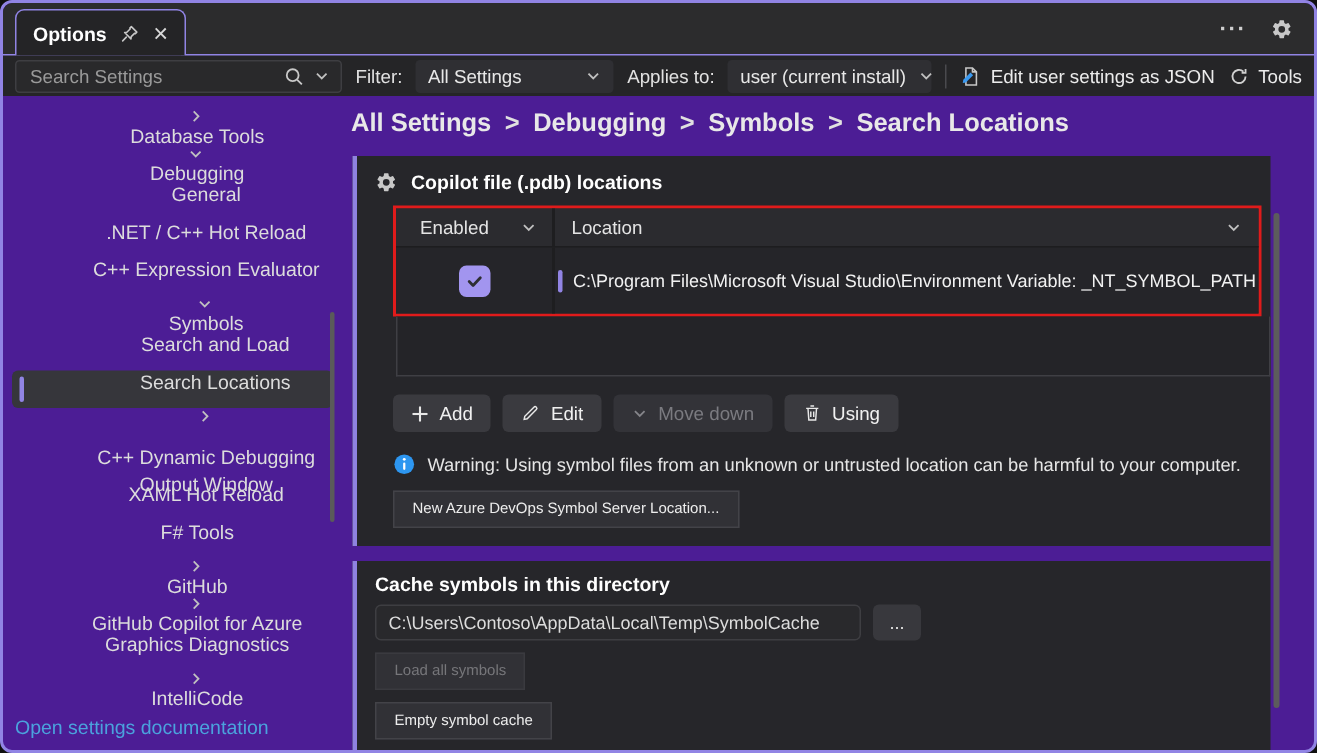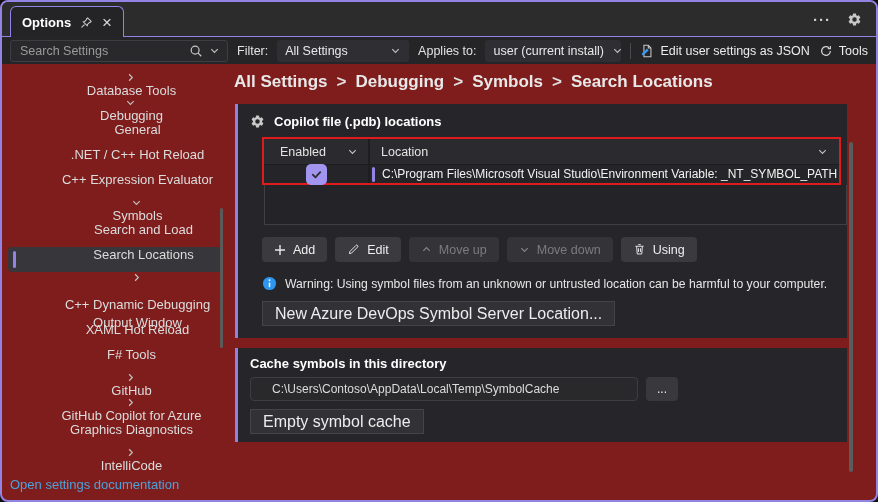--- a/index.html
+++ b/index.html
@@ -1,18 +1,18 @@
 <!DOCTYPE html>
 <html><head>
 <meta charset="utf-8">
 <style>
   html,body{margin:0;padding:0;background:#101010;}
   *{box-sizing:border-box;font-family:"Liberation Sans",sans-serif;}
   .window{position:relative;width:878px;height:502px;border:2px solid #9184e4;border-radius:8px;
-          overflow:hidden;background:#7f1d1d;color:#e8e8e8;}
+          overflow:hidden;background:#4c1d95;color:#e8e8e8;}
   
   .titlebar{position:relative;height:34px;background:#2c2c2d;display:flex;align-items:center;z-index:3;}
   .tab{position:absolute;left:8px;top:4px;height:31px;display:flex;align-items:center;gap:9px;
        padding:0 11px;background:#242426;border:1px solid #9184e4;border-bottom:none;
        border-radius:6px 6px 0 0;z-index:4;}
   .tab-label{font-size:13px;font-weight:bold;color:#fff;}
   .tab-icon{display:flex;align-items:center;color:#cfcfcf;cursor:pointer;}
   .close-x{font-size:17px;line-height:1;color:#d8d8d8;}
   .titlebar-right{margin-left:auto;display:flex;align-items:center;gap:16px;padding-right:14px;}
   .ellipsis{font-size:15px;font-weight:bold;color:#cfcfcf;letter-spacing:1px;}
@@ -50,44 +50,44 @@
          padding:10px 12px 12px 12px;}
   .panel + .panel{margin-top:10px;}
   .panel-header{display:flex;align-items:center;gap:9px;}
   .panel-title{font-size:13px;font-weight:bold;color:#fff;}
   
   .red-box{margin:8px 0 0 12px;width:579px;border:2px solid #e01b1b;}
   .grid-header{height:25px;background:#2b2b2f;display:flex;align-items:center;font-size:12.5px;color:#e4e4e4;}
   .col-enabled{width:106px;flex:none;height:100%;display:flex;align-items:center;justify-content:space-between;
                padding:0 10px 0 16px;border-right:2px solid #1e1e20;}
   .col-location{flex:1;height:100%;display:flex;align-items:center;justify-content:space-between;padding:0 11px;}
-  .grid-row{height:19px;background:#252529;border-top:1px solid #1d1d1f;display:flex;align-items:flex-start;}
+  .grid-row{height:45px;background:#252529;border-top:1px solid #1d1d1f;display:flex;align-items:flex-start;}
   .cell-enabled{width:106px;flex:none;height:100%;display:flex;align-items:center;justify-content:center;
                 border-right:2px solid #1e1e20;}
   .cell-location{flex:1;height:100%;display:flex;align-items:center;padding-left:2px;min-width:0;}
   .checkbox{width:21px;height:21px;border-radius:5px;background:#a295ef;display:flex;align-items:center;
             justify-content:center;cursor:pointer;}
   .row-sel-bar{width:3px;height:15px;border-radius:2px;background:#9184e4;margin-right:7px;flex:none;}
   .loc-text{font-size:12px;color:#f2f2f2;white-space:nowrap;overflow:hidden;}
   .grid-empty{margin-left:14px;width:583px;height:40px;border:1px solid #3f3f44;border-top:none;background:#242428;}
   
   .btn-row{margin:12px 0 0 12px;display:flex;gap:8px;}
   .btn{height:25px;padding:0 12px;background:#3a3a3f;border:none;border-radius:4px;color:#f0f0f0;
        font-size:12.5px;display:inline-flex;align-items:center;gap:7px;cursor:pointer;white-space:nowrap;}
   .btn.disabled{background:#333338;color:#7b7b80;cursor:default;}
   .btn-dark{height:25px;padding:0 12px;background:#313136;border:1px solid #434348;border-radius:0;
-            color:#ededed;font-size:16px;display:inline-flex;align-items:center;cursor:pointer;white-space:nowrap;}
+            color:#ededed;font-size:10px;display:inline-flex;align-items:center;cursor:pointer;white-space:nowrap;}
   .btn-dark.disabled{color:#76767a;cursor:default;border-color:#3a3a3f;}
   .warning-row{margin:14px 0 0 12px;display:flex;align-items:center;gap:8px;font-size:12.2px;color:#e6e6e6;}
   .azure-row{margin:10px 0 0 12px;}
   
   .panel.cache{padding:8px 12px 8px 12px;}
   .path-row{margin-top:6px;display:flex;gap:8px;align-items:center;}
-  .path-input{width:388px;height:24px;background:#29292c;border:1px solid #3e3e42;border-radius:4px;
-              padding:0 21px;color:#dcdcdc;font-size:12px;outline:none;}
+  .path-input{width:324px;height:24px;background:#29292c;border:1px solid #3e3e42;border-radius:4px;
+              padding:0 8px;color:#dcdcdc;font-size:12px;outline:none;}
   .browse-btn{width:32px;height:24px;background:#38383d;border:none;border-radius:4px;color:#e8e8e8;
               font-size:12px;cursor:pointer;}
   .stack-btn{margin-top:8px;}
   .content-scrollbar{position:absolute;right:23px;top:78px;width:4px;height:330px;background:#5c5c5c;border-radius:2px;}
 </style>
 </head>
 <body>
 
 <div class="window">
 
@@ -328,26 +328,20 @@
             <span>Add</span>
           </button>
           <button class="btn">
             <svg viewBox="0 0 16 16" width="13" height="13" fill="none" stroke="#e8e8e8" stroke-width="1.2">
                 <path d="M3 13 L3.5 10.5 L11 3 a1.4 1.4 0 0 1 2 2 L5.5 12.5 Z"></path>
               </svg>
             <span>Edit</span>
           </button>
           <button class="btn disabled">
             <svg viewBox="0 0 12 12" width="11" height="11">
-                <path d="M2.5 7.5 L6 4 L9.5 7.5" fill="none" stroke="#85858a" stroke-width="1.3"></path>
-              </svg>
-            <span>Move up</span>
-          </button>
-          <button class="btn disabled">
-            <svg viewBox="0 0 12 12" width="11" height="11">
                 <path d="M2.5 4.5 L6 8 L9.5 4.5" fill="none" stroke="#85858a" stroke-width="1.3"></path>
               </svg>
             <span>Move down</span>
           </button>
           <button class="btn">
             <svg viewBox="0 0 16 16" width="13" height="13" fill="none" stroke="#e8e8e8" stroke-width="1.2">
                 <path d="M3 4h10M6.5 2h3M4.5 4l.7 9.5h5.6L11.5 4M6.8 6.5v4.5M9.2 6.5v4.5"></path>
               </svg>
             <span>Using</span>
           </button>
@@ -369,20 +363,23 @@
         </div>
       </div>
 
       <div class="panel cache">
         <div class="panel-title">Cache symbols in this directory</div>
         <div class="path-row">
           <input class="path-input" type="text" value="C:\Users\Contoso\AppData\Local\Temp\SymbolCache" style="">
           <button class="browse-btn">...</button>
         </div>
         <div class="stack-btn">
+          <button class="btn-dark disabled">Load all symbols</button>
+        </div>
+        <div class="stack-btn">
           <button class="btn-dark">Empty symbol cache</button>
         </div>
       </div>
 
       <div class="content-scrollbar"></div>
     </div>
   </div>
 </div>
 
 </body></html>

